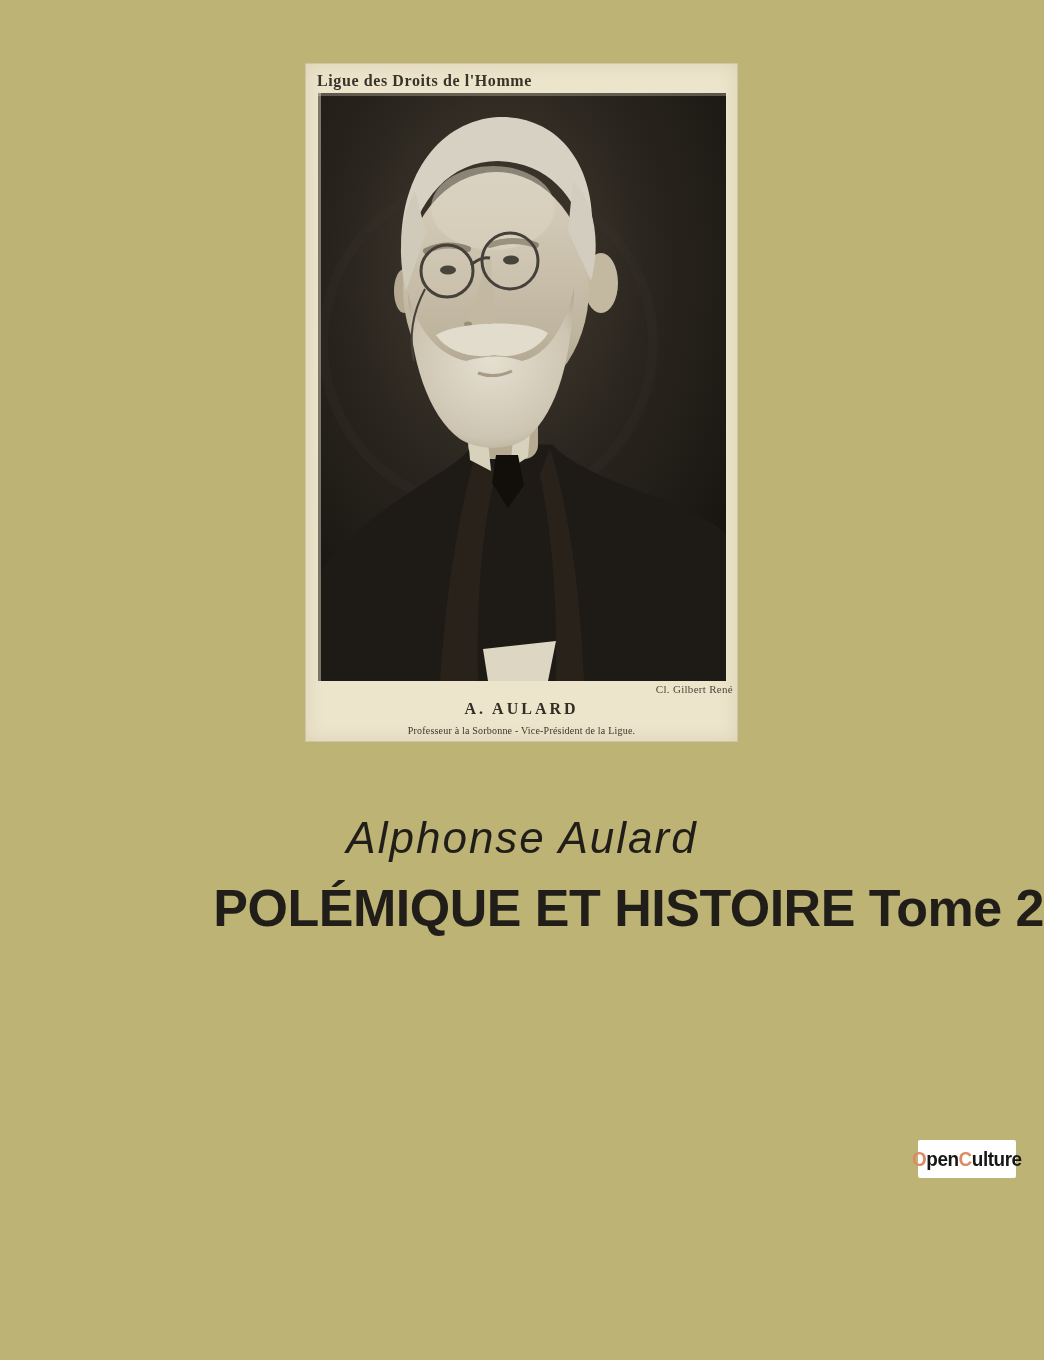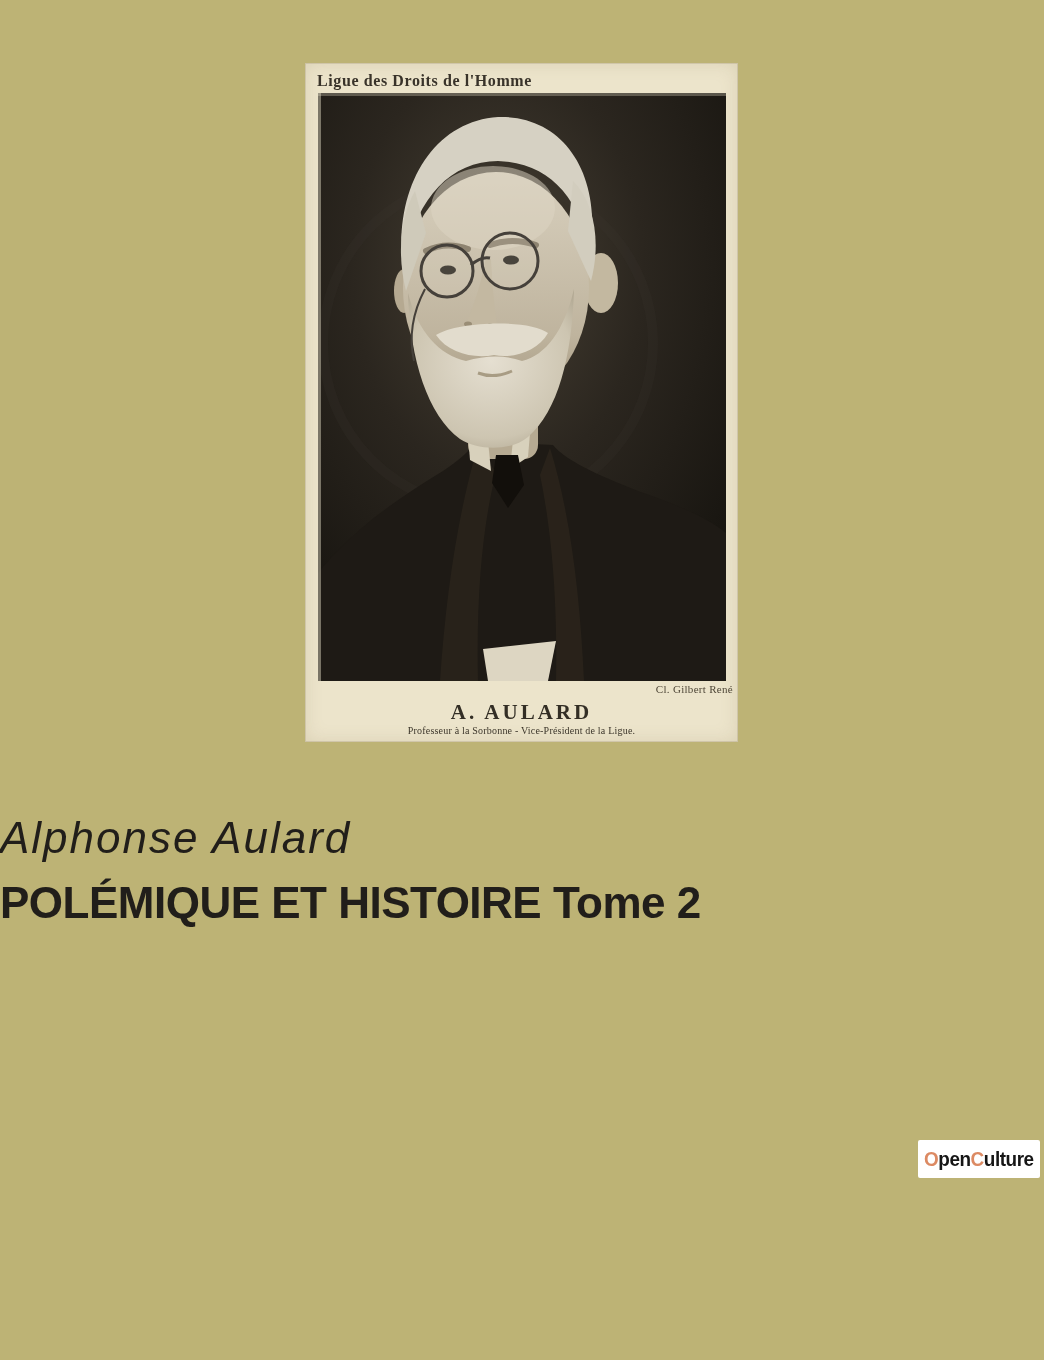--- a/index.html
+++ b/index.html
@@ -25,42 +25,42 @@
     background:var(--photo_bg,#1c1914);
   }
   .photo svg{display:block;width:408px;height:588px;}
   .photo-credit{
     position:absolute;top:620px;right:5px;
     font-family:"Liberation Serif", serif;font-weight:normal;font-size:11px;
     color:#4e4637;letter-spacing:.3px;
   }
   .caption-name{
     position:absolute;top:637px;left:0;right:0;text-align:center;
-    font-family:"Liberation Serif", serif;font-weight:bold;font-size:21px;
+    font-family:"Liberation Serif", serif;font-weight:bold;font-size:16px;
     letter-spacing:3px;color:#332e25;
   }
   .caption-subtitle{
     position:absolute;top:662px;left:0;right:0;text-align:center;
     font-family:"Liberation Serif", serif;font-size:10px;
     letter-spacing:.2px;color:#3b352a;
   }
   
   .author{
-    position:absolute;top:813px;left:0;right:0;text-align:left;
+    position:absolute;top:813px;left:0;right:0;text-align:center;
     font-style:italic;font-size:44px;letter-spacing:2px;
     color:var(--ink,#211e1a);
   }
   .title{
-    position:absolute;top:878px;left:0;right:0;text-align:left;
-    font-weight:bold;font-size:44px;letter-spacing:-.5px;
+    position:absolute;top:878px;left:0;right:0;text-align:right;
+    font-weight:bold;font-size:52px;letter-spacing:-.5px;
     color:var(--ink,#211e1a);
   }
   
   .logo{
-    position:absolute;left:918px;top:1140px;width:122px;height:38px;
+    position:absolute;left:918px;top:1140px;width:98px;height:38px;
     background:var(--logo_bg,#ffffff);border-radius:2px;
     display:flex;align-items:center;justify-content:center;
   }
   .logo-text{
     font-weight:bold;font-size:21px;letter-spacing:-.5px;white-space:nowrap;
     transform:scaleX(.9);color:var(--logo_ink,#161616);
   }
   .logo-text .accent{color:var(--logo_accent,#dc8a63);}
 </style>
 </head>

